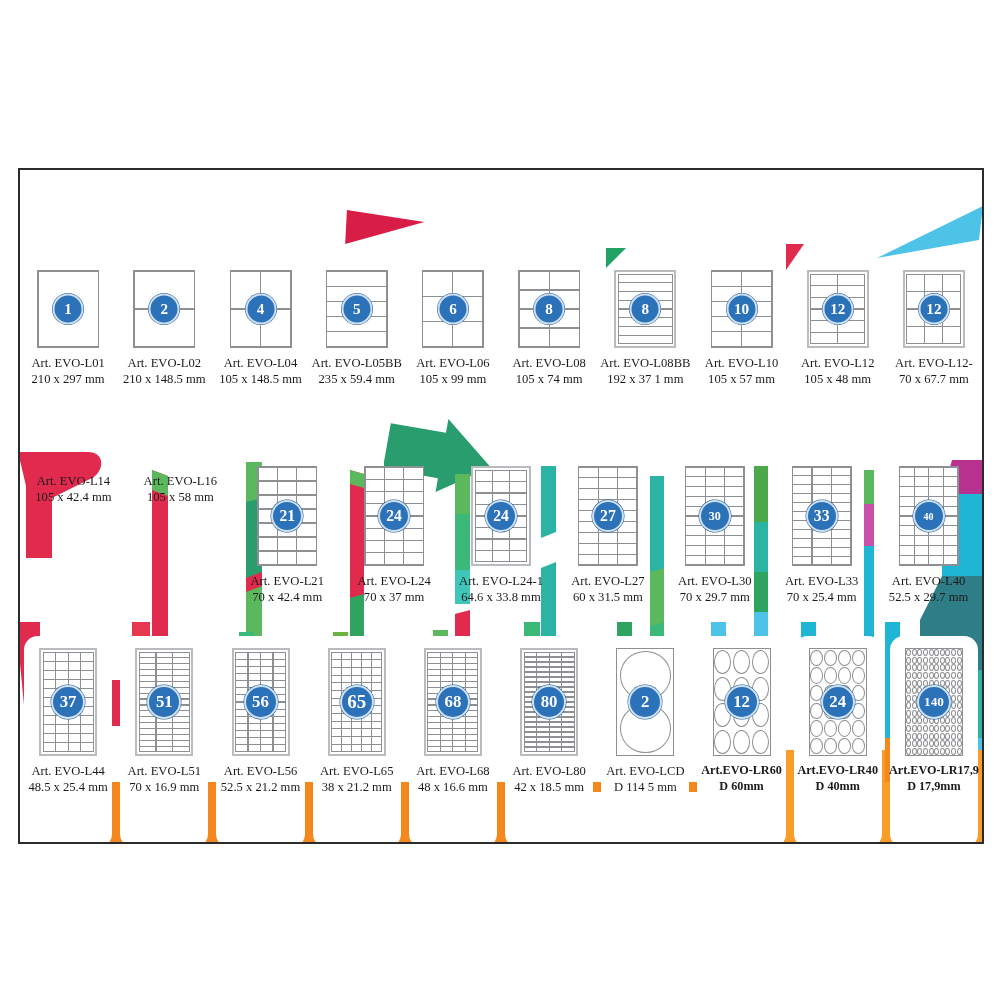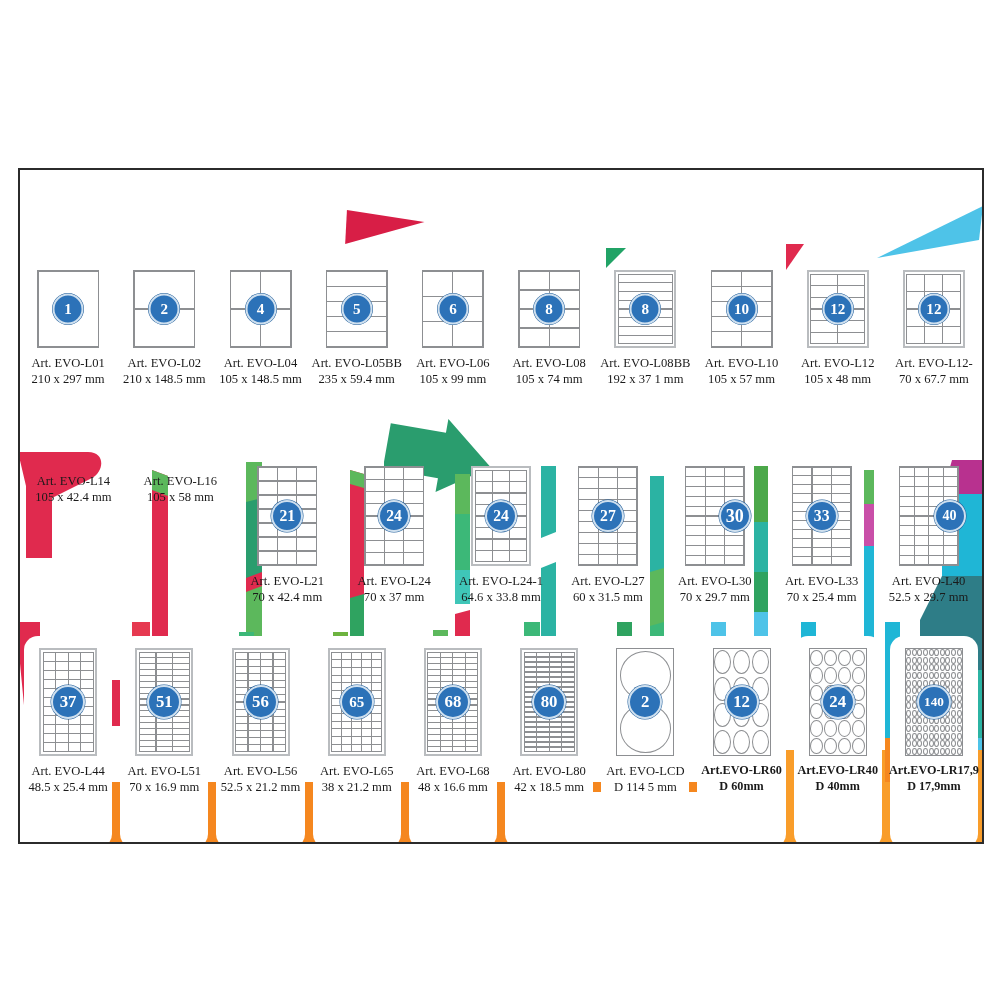--- a/index.html
+++ b/index.html
@@ -497,21 +497,21 @@
             <div class="cellbox"></div>
             <div class="cellbox"></div>
             <div class="cellbox"></div>
             <div class="cellbox"></div>
             <div class="cellbox"></div>
             <div class="cellbox"></div>
             <div class="cellbox"></div>
             <div class="cellbox"></div>
             <div class="cellbox"></div>
           </div>
-          <div class="badge" style="width: 28px; height: 28px; font-size: 18px; margin-left: 20px;">30</div>
+          <div class="badge" style="width: 28px; height: 28px; font-size: 12px;">30</div>
         </div>
         <div class="caption"><span>Art. EVO-L30</span><span class="l2">70 x 29.7 mm</span></div>
       </div>
       <div class="cell">
         <div style="position: relative;">
           <div class="sheetimg" style="width: 60px; height: 100px; grid-template-columns: repeat(3, 1fr); grid-template-rows: repeat(11, 1fr);">
             <div class="cellbox"></div>
             <div class="cellbox"></div>
             <div class="cellbox"></div>
             <div class="cellbox"></div>
@@ -586,21 +586,21 @@
             <div class="cellbox"></div>
             <div class="cellbox"></div>
             <div class="cellbox"></div>
             <div class="cellbox"></div>
             <div class="cellbox"></div>
             <div class="cellbox"></div>
             <div class="cellbox"></div>
             <div class="cellbox"></div>
             <div class="cellbox"></div>
           </div>
-          <div class="badge" style="width: 28px; height: 28px; font-size: 14px; margin-left: 21px;">40</div>
+          <div class="badge" style="width: 28px; height: 28px; font-size: 10px;">40</div>
         </div>
         <div class="caption"><span>Art. EVO-L40</span><span class="l2">52.5 x 29.7 mm</span></div>
       </div>
     </div>
 
   <div class="row" style="top:478px;height:180px;">
       <div class="cell">
         <div class="card-bg" style="inset: -12px 4px -20px;"></div>
         <div style="position: relative;">
           <div class="sheetimg framed" style="width: 58px; height: 108px; grid-template-columns: repeat(4, 1fr); grid-template-rows: repeat(11, 1fr);">
@@ -841,21 +841,21 @@
             <div class="cellbox"></div>
             <div class="cellbox"></div>
             <div class="cellbox"></div>
             <div class="cellbox"></div>
             <div class="cellbox"></div>
             <div class="cellbox"></div>
             <div class="cellbox"></div>
             <div class="cellbox"></div>
             <div class="cellbox"></div>
           </div>
-          <div class="badge" style="width: 30px; height: 30px; font-size: 15px;">65</div>
+          <div class="badge" style="width: 30px; height: 30px; font-size: 19px;">65</div>
         </div>
         <div class="caption"><span>Art. EVO-L65</span><span class="l2">38 x 21.2 mm</span></div>
       </div>
       <div class="cell">
         <div class="card-bg" style="inset: -12px 4px -20px;"></div>
         <div style="position: relative;">
           <div class="sheetimg framed tiny" style="width: 58px; height: 108px; grid-template-columns: repeat(4, 1fr); grid-template-rows: repeat(17, 1fr);">
             <div class="cellbox"></div>
             <div class="cellbox"></div>
             <div class="cellbox"></div>

